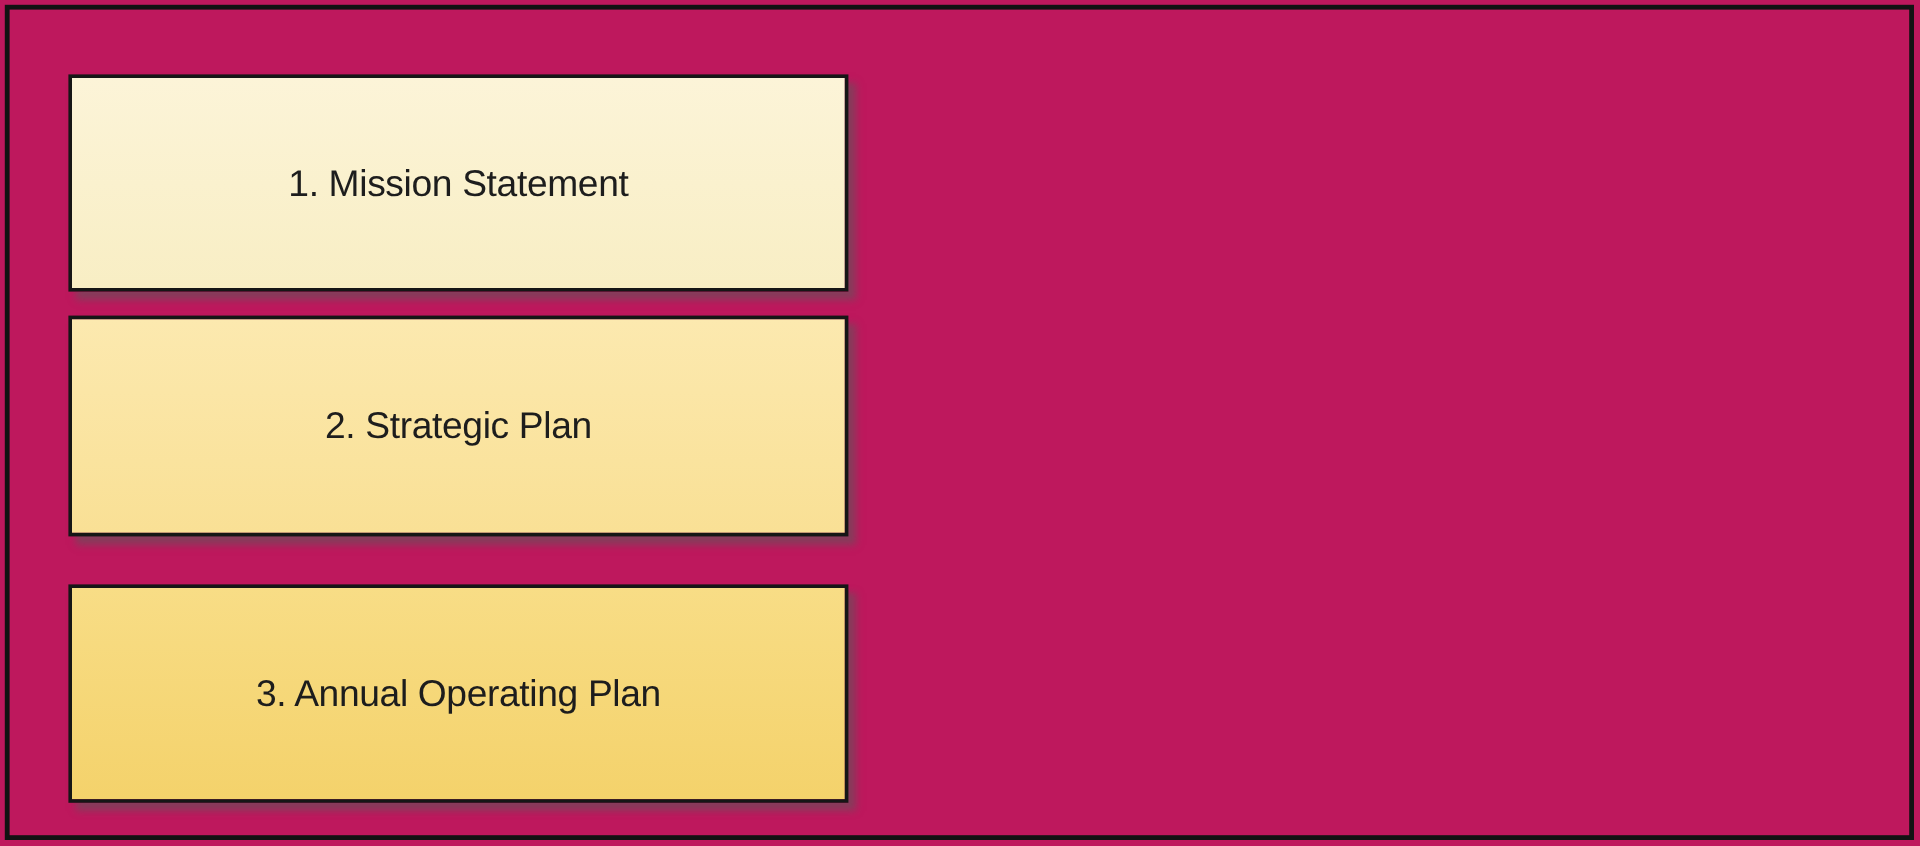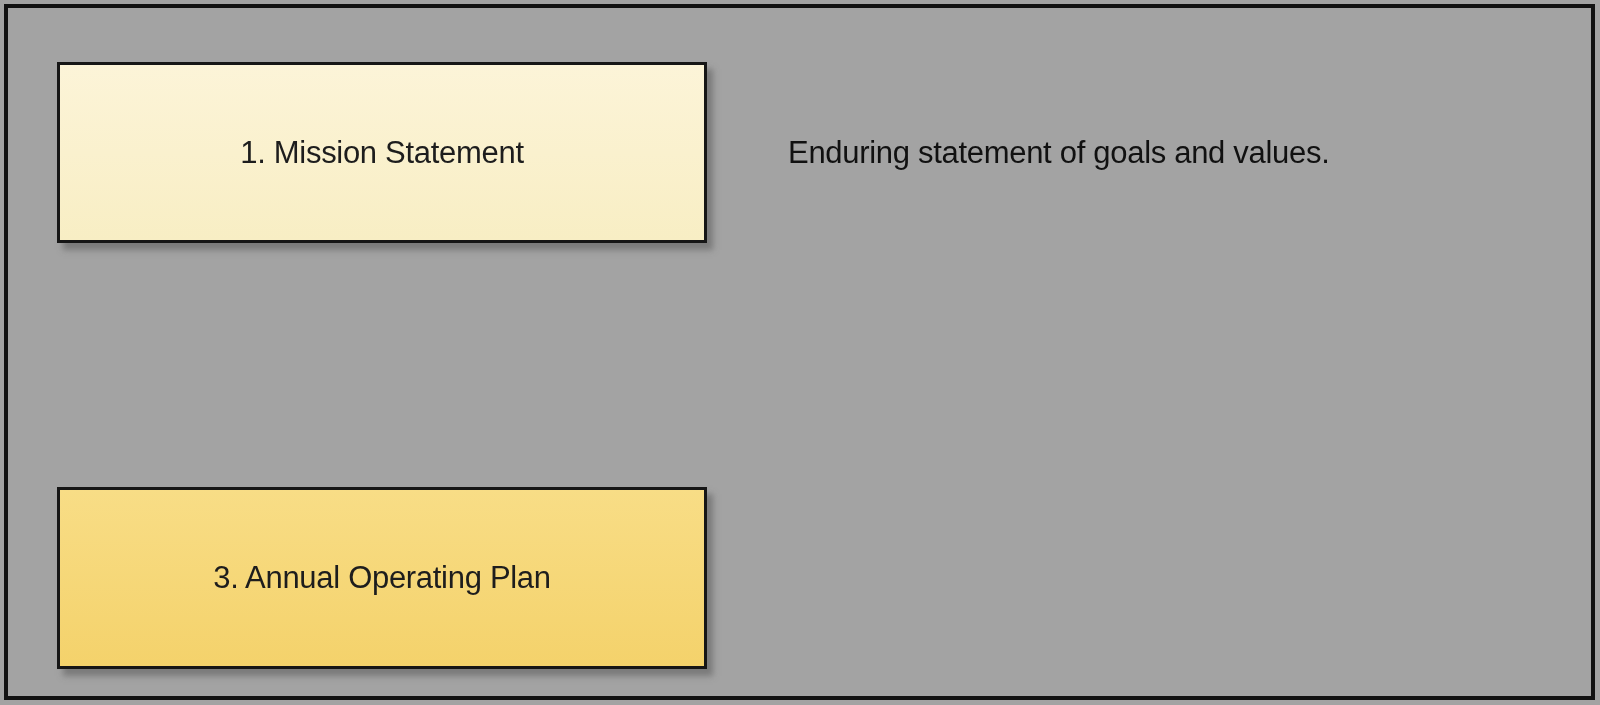--- a/index.html
+++ b/index.html
@@ -5,21 +5,21 @@
   html, body {
     margin: 0;
     padding: 0;
     background: #ffffff;
     font-family: "Liberation Sans", sans-serif;
   }
   .stage {
     position: relative;
     width: 1600px;
     height: 705px;
-    background: #a3a3a3;
+    background: #be185d;
     overflow: hidden;
   }
   .frame {
     position: absolute;
     left: 4px;
     top: 4px;
     right: 5px;
     bottom: 5px;
     border: 4px solid #121212;
     pointer-events: none;
@@ -66,26 +66,26 @@
 <body>
 
 <div class="stage">
 
   <div class="frame"></div>
 
   <section class="row" style="top:62px; height:181px;">
     <div class="box" style="background: linear-gradient(rgb(252, 244, 216), rgb(248, 238, 196));">
       <span class="box-label">1. Mission Statement</span>
     </div>
-    <div class="desc">
-      <span class="desc-text">Enduring statement of goals and values.</span>
-    </div>
   </section>
 
   <section class="row" style="top:263px; height:184px;">
+    <div class="box" style="background: linear-gradient(rgb(252, 233, 175), rgb(249, 224, 149));">
+      <span class="box-label">2. Strategic Plan</span>
+    </div>
   </section>
 
   <section class="row" style="top:487px; height:182px;padding-left:25px;">
     <div class="box" style="background: linear-gradient(rgb(248, 221, 134), rgb(244, 210, 107));">
       <span class="box-label">3. Annual Operating Plan</span>
     </div>
   </section>
 
 </div>
 

